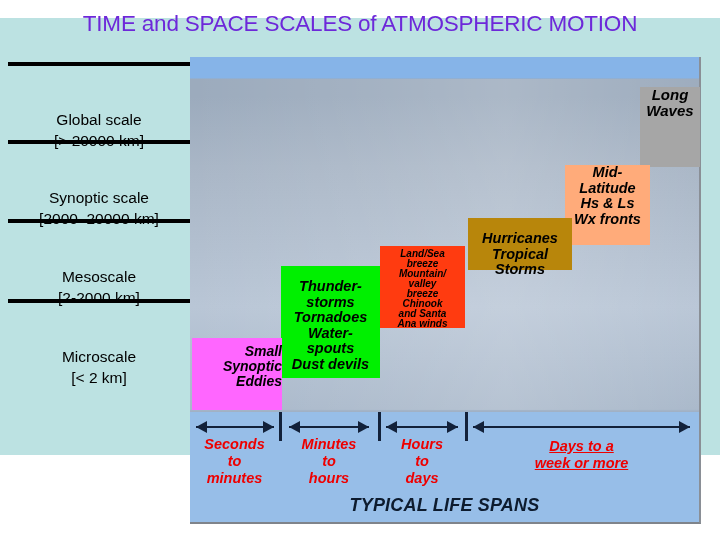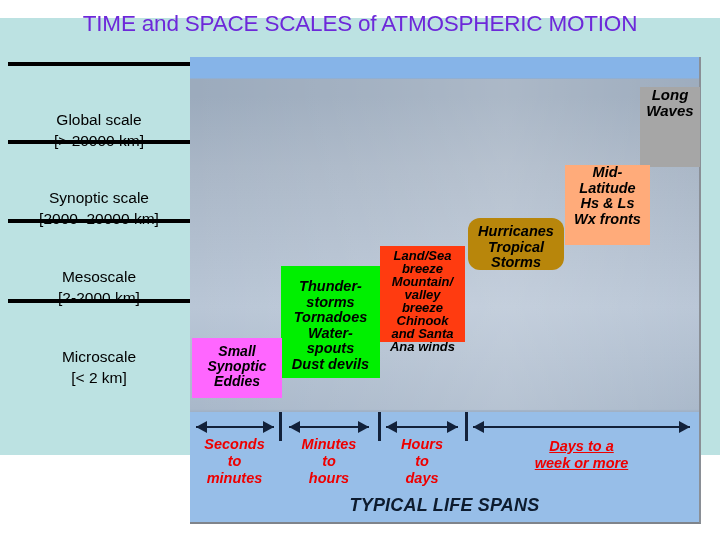--- a/index.html
+++ b/index.html
@@ -121,47 +121,47 @@
     color: #000000;
     text-align: center;
     line-height: 1.07;
     font-family: "Liberation Sans", sans-serif;
     box-sizing: border-box;
   }
   .phen span { display: block; }
 
   .box-eddies {
     left: 2px; top: 281px;
-    width: 90px; height: 60px;
+    width: 90px; height: 72px;
     background: #ff66ff;
     font-size: 14px;
     padding-top: 6px;
+    text-align: right;
   }
   .box-thunder {
     left: 91px; top: 209px;
     width: 99px; height: 112px;
     background: #00f000;
     font-size: 14.5px;
     padding-top: 13px;
   }
   .box-landsea {
     left: 190px; top: 189px;
-    width: 85px; height: 96px;
+    width: 85px; height: 82px;
     background: #ff3b10;
-    font-size: 13px;
+    font-size: 10px;
     padding-top: 3px;
     line-height: 1.0;
   }
   .box-hurricane {
     left: 278px; top: 161px;
-    width: 96px; height: 52px;
+    width: 104px; height: 52px;
     background: #b8860b;
     font-size: 14.5px;
-    padding-top: 6px;
-    border-radius: 12px;
+    padding-top: 13px;
   }
   .box-midlat {
     left: 375px; top: 108px;
     width: 85px; height: 80px;
     background: #ffab7a;
     font-size: 14.5px;
   }
   .box-longwaves {
     left: 450px; top: 30px;
     width: 60px; height: 80px;

